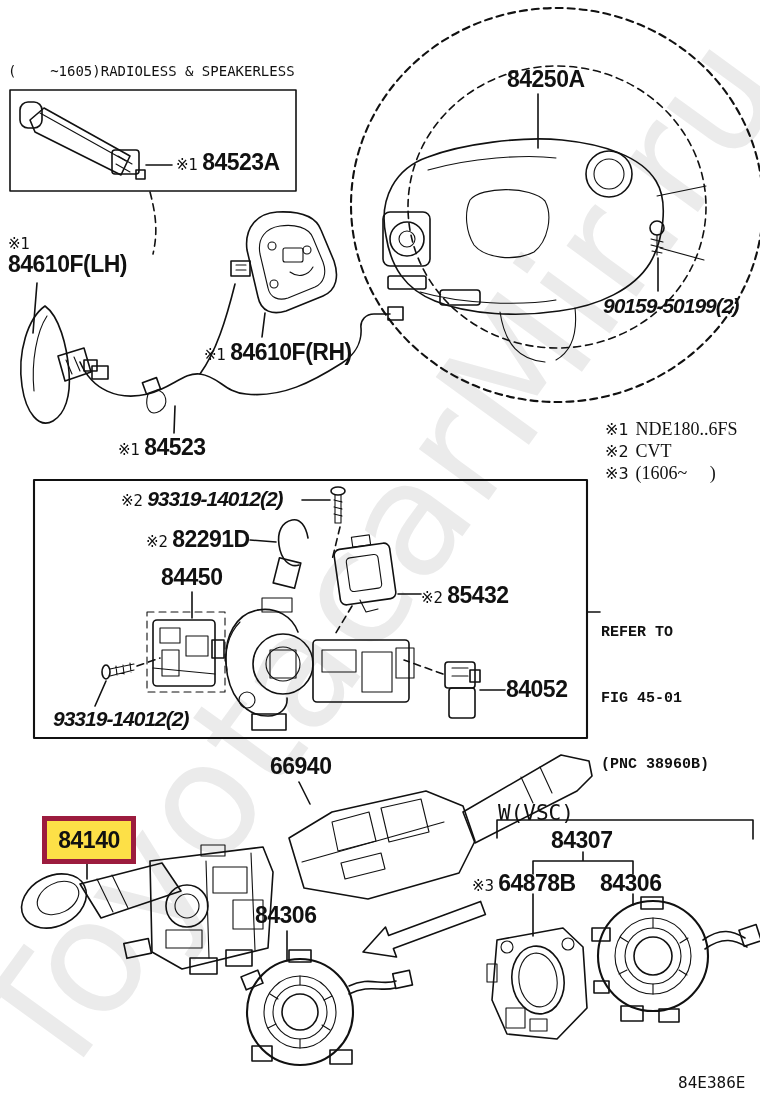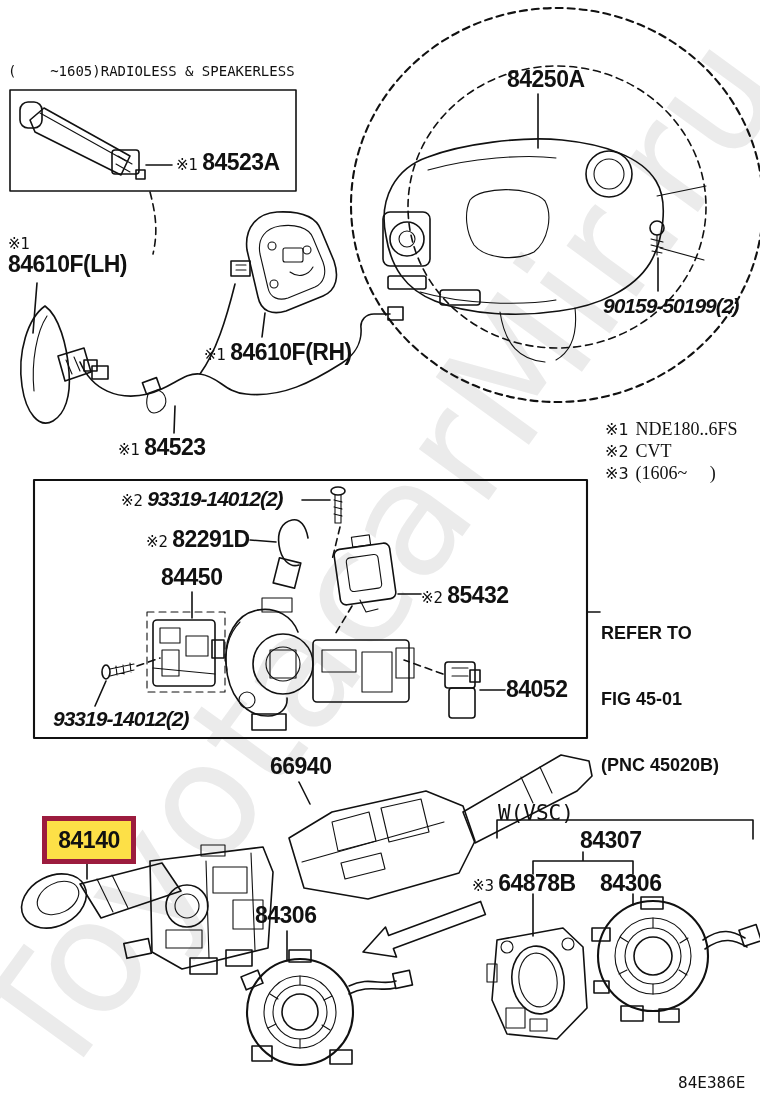--- a/index.html
+++ b/index.html
@@ -18,22 +18,22 @@
   .label.stack{flex-direction:column;gap:1px;align-items:flex-start;}
   .num{font-weight:bold;font-size:23px;letter-spacing:-0.5px;line-height:1;}
   .num.sm{font-size:21px;letter-spacing:-1px;font-style:italic;}
   .ref{font-family:"DejaVu Sans",sans-serif;font-size:15px;line-height:1;}
   .mono{font-family:"DejaVu Sans Mono",monospace;white-space:pre;line-height:1;}
   .header-note{font-size:14px;}
   .notes{position:absolute;z-index:2;}
   .note-row{display:flex;align-items:baseline;gap:7px;height:22px;}
   .note-marker{font-family:"DejaVu Sans",sans-serif;font-size:16px;}
   .note-text{font-family:Liberation Serif, serif;font-size:18px;white-space:pre;}
-  .refer{position:absolute;z-index:2;font-family:Liberation Sans, sans-serif;
-         font-weight:bold;font-size:18px;line-height:22px;white-space:pre;}
+  .refer{position:absolute;z-index:2;font-family:Liberation Mono, monospace;
+         font-weight:bold;font-size:15px;line-height:22px;white-space:pre;}
   .highlight-label{position:absolute;z-index:2;border:5px solid var(--hl,#9c1c3e);
          background:#fde047;display:flex;align-items:center;justify-content:center;}
   .code{font-size:16px;}
 </style>
 </head>
 <body>
 
 <div class="page">
 
   <div class="watermark">ToyotacarMir.ru</div>
@@ -328,38 +328,38 @@
     <span class="num">84052</span>
   </div>
 
   <div class="label" style="left:53px;top:708px">
     <span class="num sm">93319-14012(2)</span>
   </div>
 
   <div class="refer" style="left:601px;top:578px">
     <div>REFER TO</div>
     <div>FIG 45-01</div>
-    <div>(PNC 45020B)</div>
+    <div>(PNC 38960B)</div>
   </div>
 
   <div class="label" style="left:270px;top:755px">
     <span class="num">66940</span>
   </div>
 
   <div class="highlight-label" style="left:42px;top:816px;width:84px;height:38px">
     <span class="num">84140</span>
   </div>
 
   <div class="label" style="left:255px;top:904px">
     <span class="num">84306</span>
   </div>
 
   <div class="label mono" style="left:498px;top:803px;font-size:21px">W(VSC)</div>
 
-  <div class="label" style="left:580px;top:829px">
+  <div class="label" style="left:551px;top:829px">
     <span class="num">84307</span>
   </div>
 
   <div class="label" style="left:472px;top:872px">
     <span class="ref">※3</span>
     <span class="num">64878B</span>
   </div>
 
   <div class="label" style="left:600px;top:872px">
     <span class="num">84306</span>

